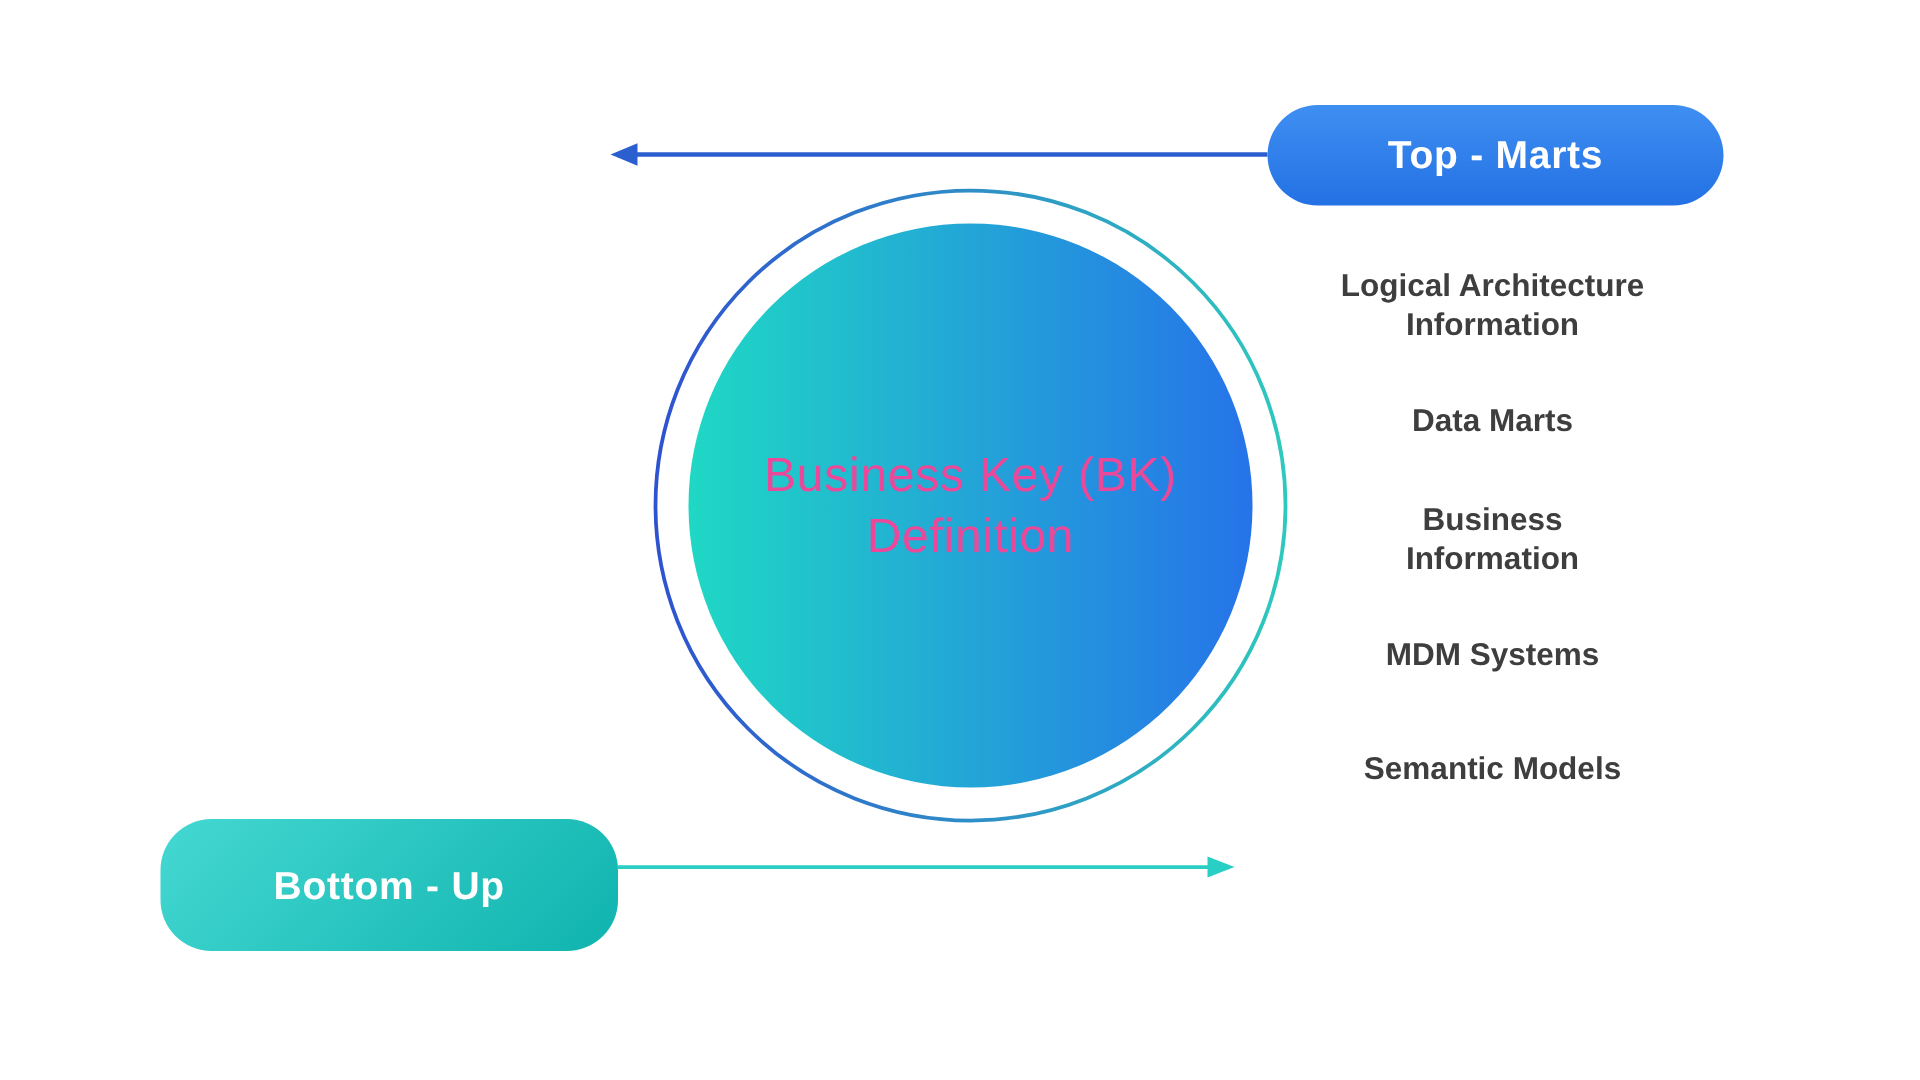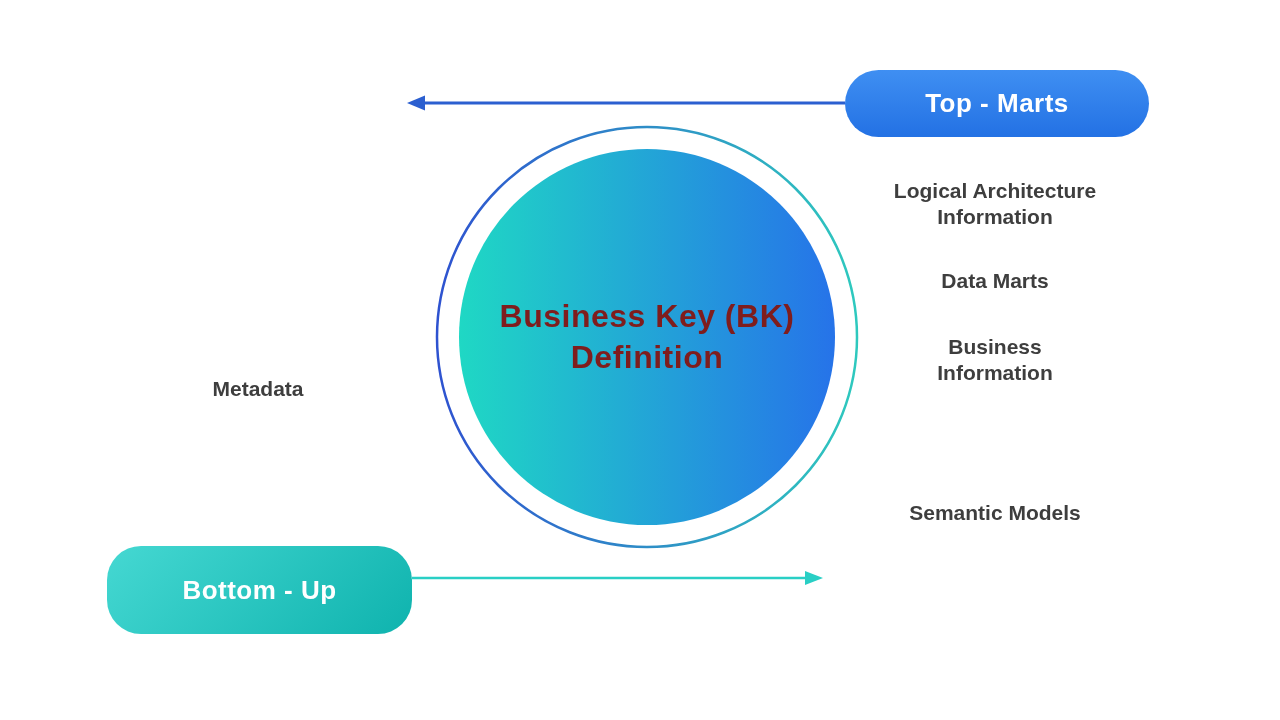--- a/index.html
+++ b/index.html
@@ -50,24 +50,24 @@
   .center-title {
     position: absolute;
     left: 459px;
     top: 149px;
     width: 376px;
     height: 376px;
     display: flex;
     align-items: center;
     justify-content: center;
     text-align: center;
-    color: #7f1d1d;
+    color: #ec4899;
     font-size: 32px;
     line-height: 41px;
-    font-weight: 700;
+    font-weight: 400;
     white-space: pre-line;
     letter-spacing: 0.5px;
   }
   .side-item {
     position: absolute;
     width: 240px;
     transform: translateY(-50%);
     text-align: center;
     color: #3e3e3e;
     font-size: 21px;
@@ -119,22 +119,22 @@
 Definition</div>
 
   <div class="pill pill-top-down" style="background: linear-gradient(rgb(63, 143, 242), rgb(35, 113, 228));">
     <span>Top - Marts</span>
   </div>
 
   <div class="pill pill-bottom-up" style="background: linear-gradient(135deg, rgb(69, 216, 210), rgb(15, 179, 174));">
     <span>Bottom - Up</span>
   </div>
 
-  <div class="side-item left-col li-2">Metadata</div>
 
   <div class="side-item right-col ri-0">Logical Architecture
 Information</div>
   <div class="side-item right-col ri-1">Data Marts</div>
   <div class="side-item right-col ri-2">Business
 Information</div>
+  <div class="side-item right-col ri-3">MDM Systems</div>
   <div class="side-item right-col ri-4">Semantic Models</div>
 
 </div>
 
 </body></html>

